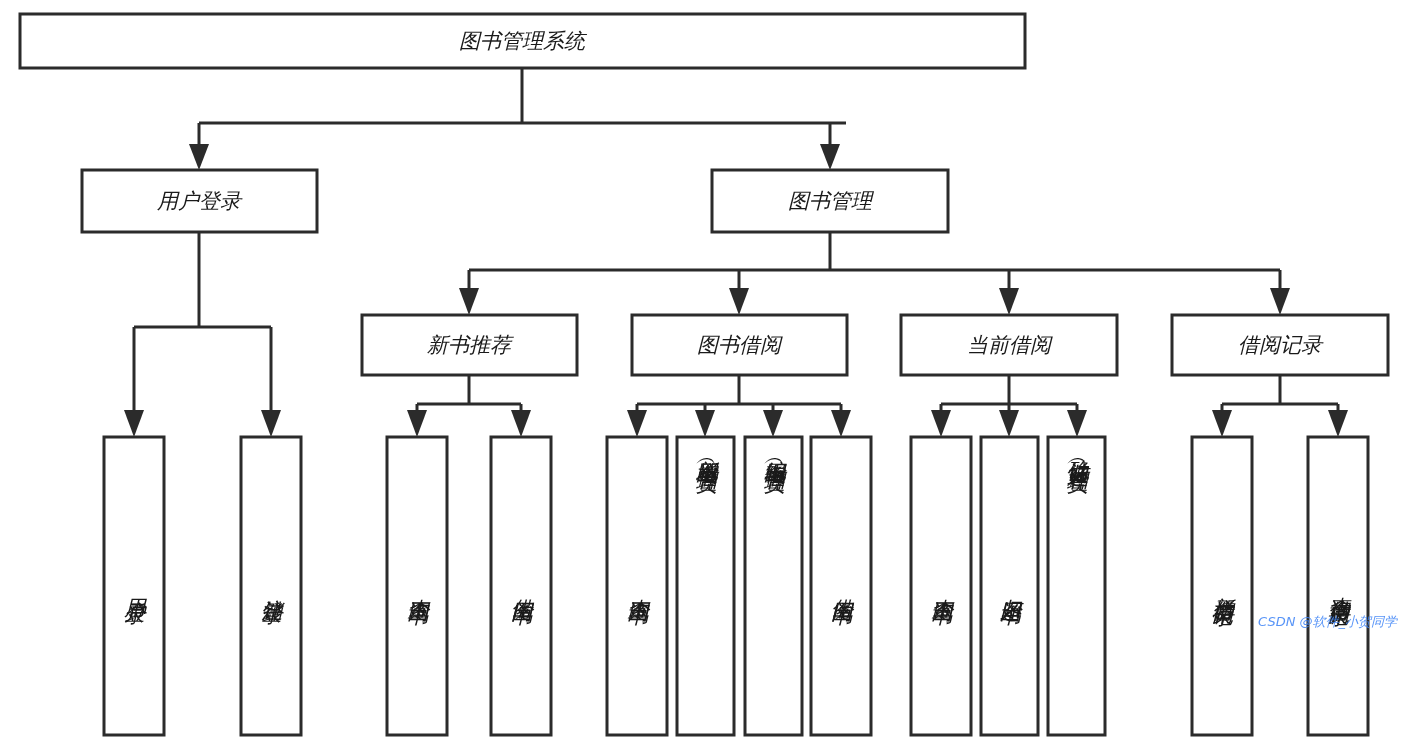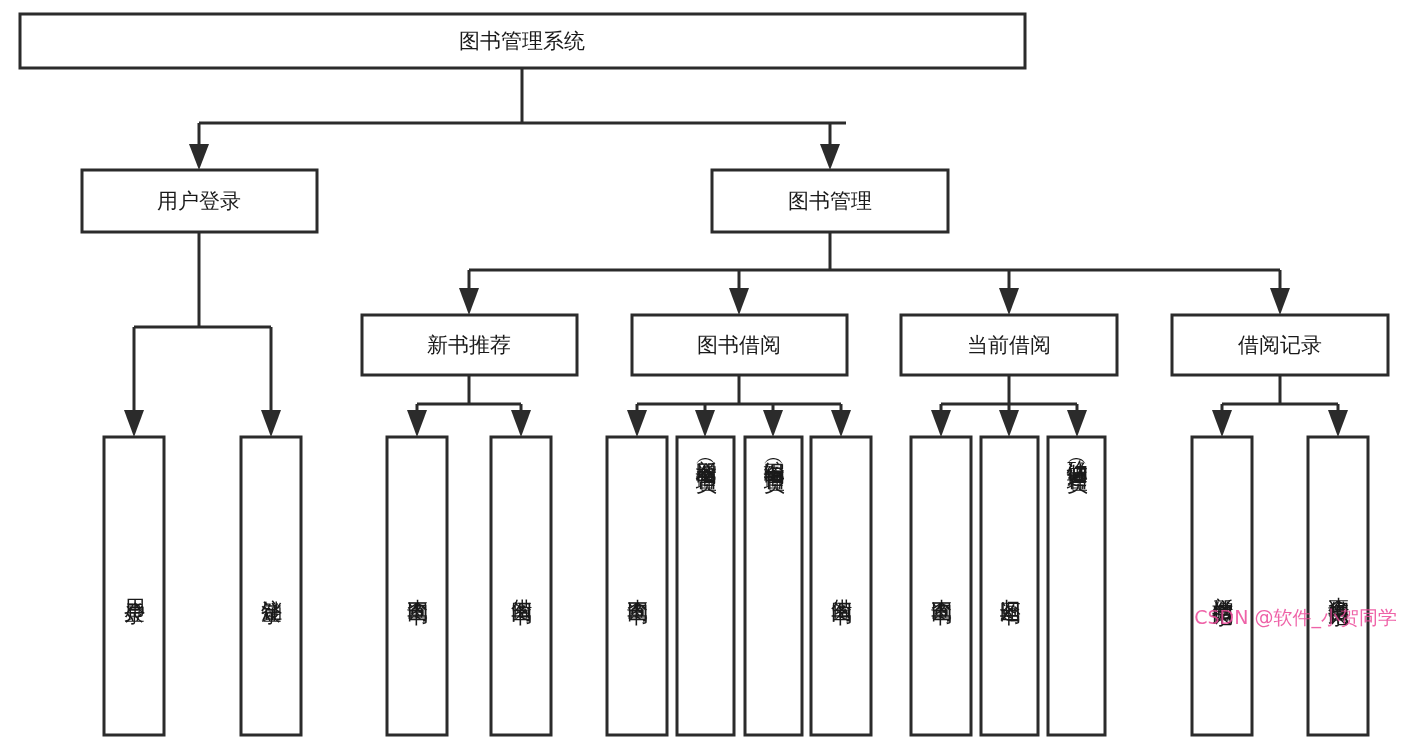--- a/index.html
+++ b/index.html
@@ -11,20 +11,21 @@
     width: 1405px;
     height: 747px;
     font-family: "DejaVu Sans", "Liberation Sans", sans-serif;
     overflow: hidden;
     position: relative;
   }
   #diagram-root {
     position: relative;
     width: 1405px;
     height: 637px;
+    font-style: italic;
   }
   svg#flow-svg {
     position: absolute;
     top: 0;
     left: 0;
     width: 1405px;
     height: 747px;
   }
   .node-box {
     fill: #ffffff;
@@ -64,22 +65,22 @@
     color: #1a1a1a;
     letter-spacing: 2px;
     white-space: nowrap;
     text-align: center;
   }
   .watermark {
     position: absolute;
     right: 8px;
     bottom: 6px;
     font-family: "DejaVu Sans", "Liberation Sans", sans-serif;
-    font-size: 19px;
-    color: #ec4899;
+    font-size: 13px;
+    color: #3b82f6;
     white-space: nowrap;
     opacity: 0.85;
   }
 </style>
 </head>
 <body>
 
 <div id="diagram-root">
 
   <svg id="flow-svg" viewBox="0 0 1405 747">

